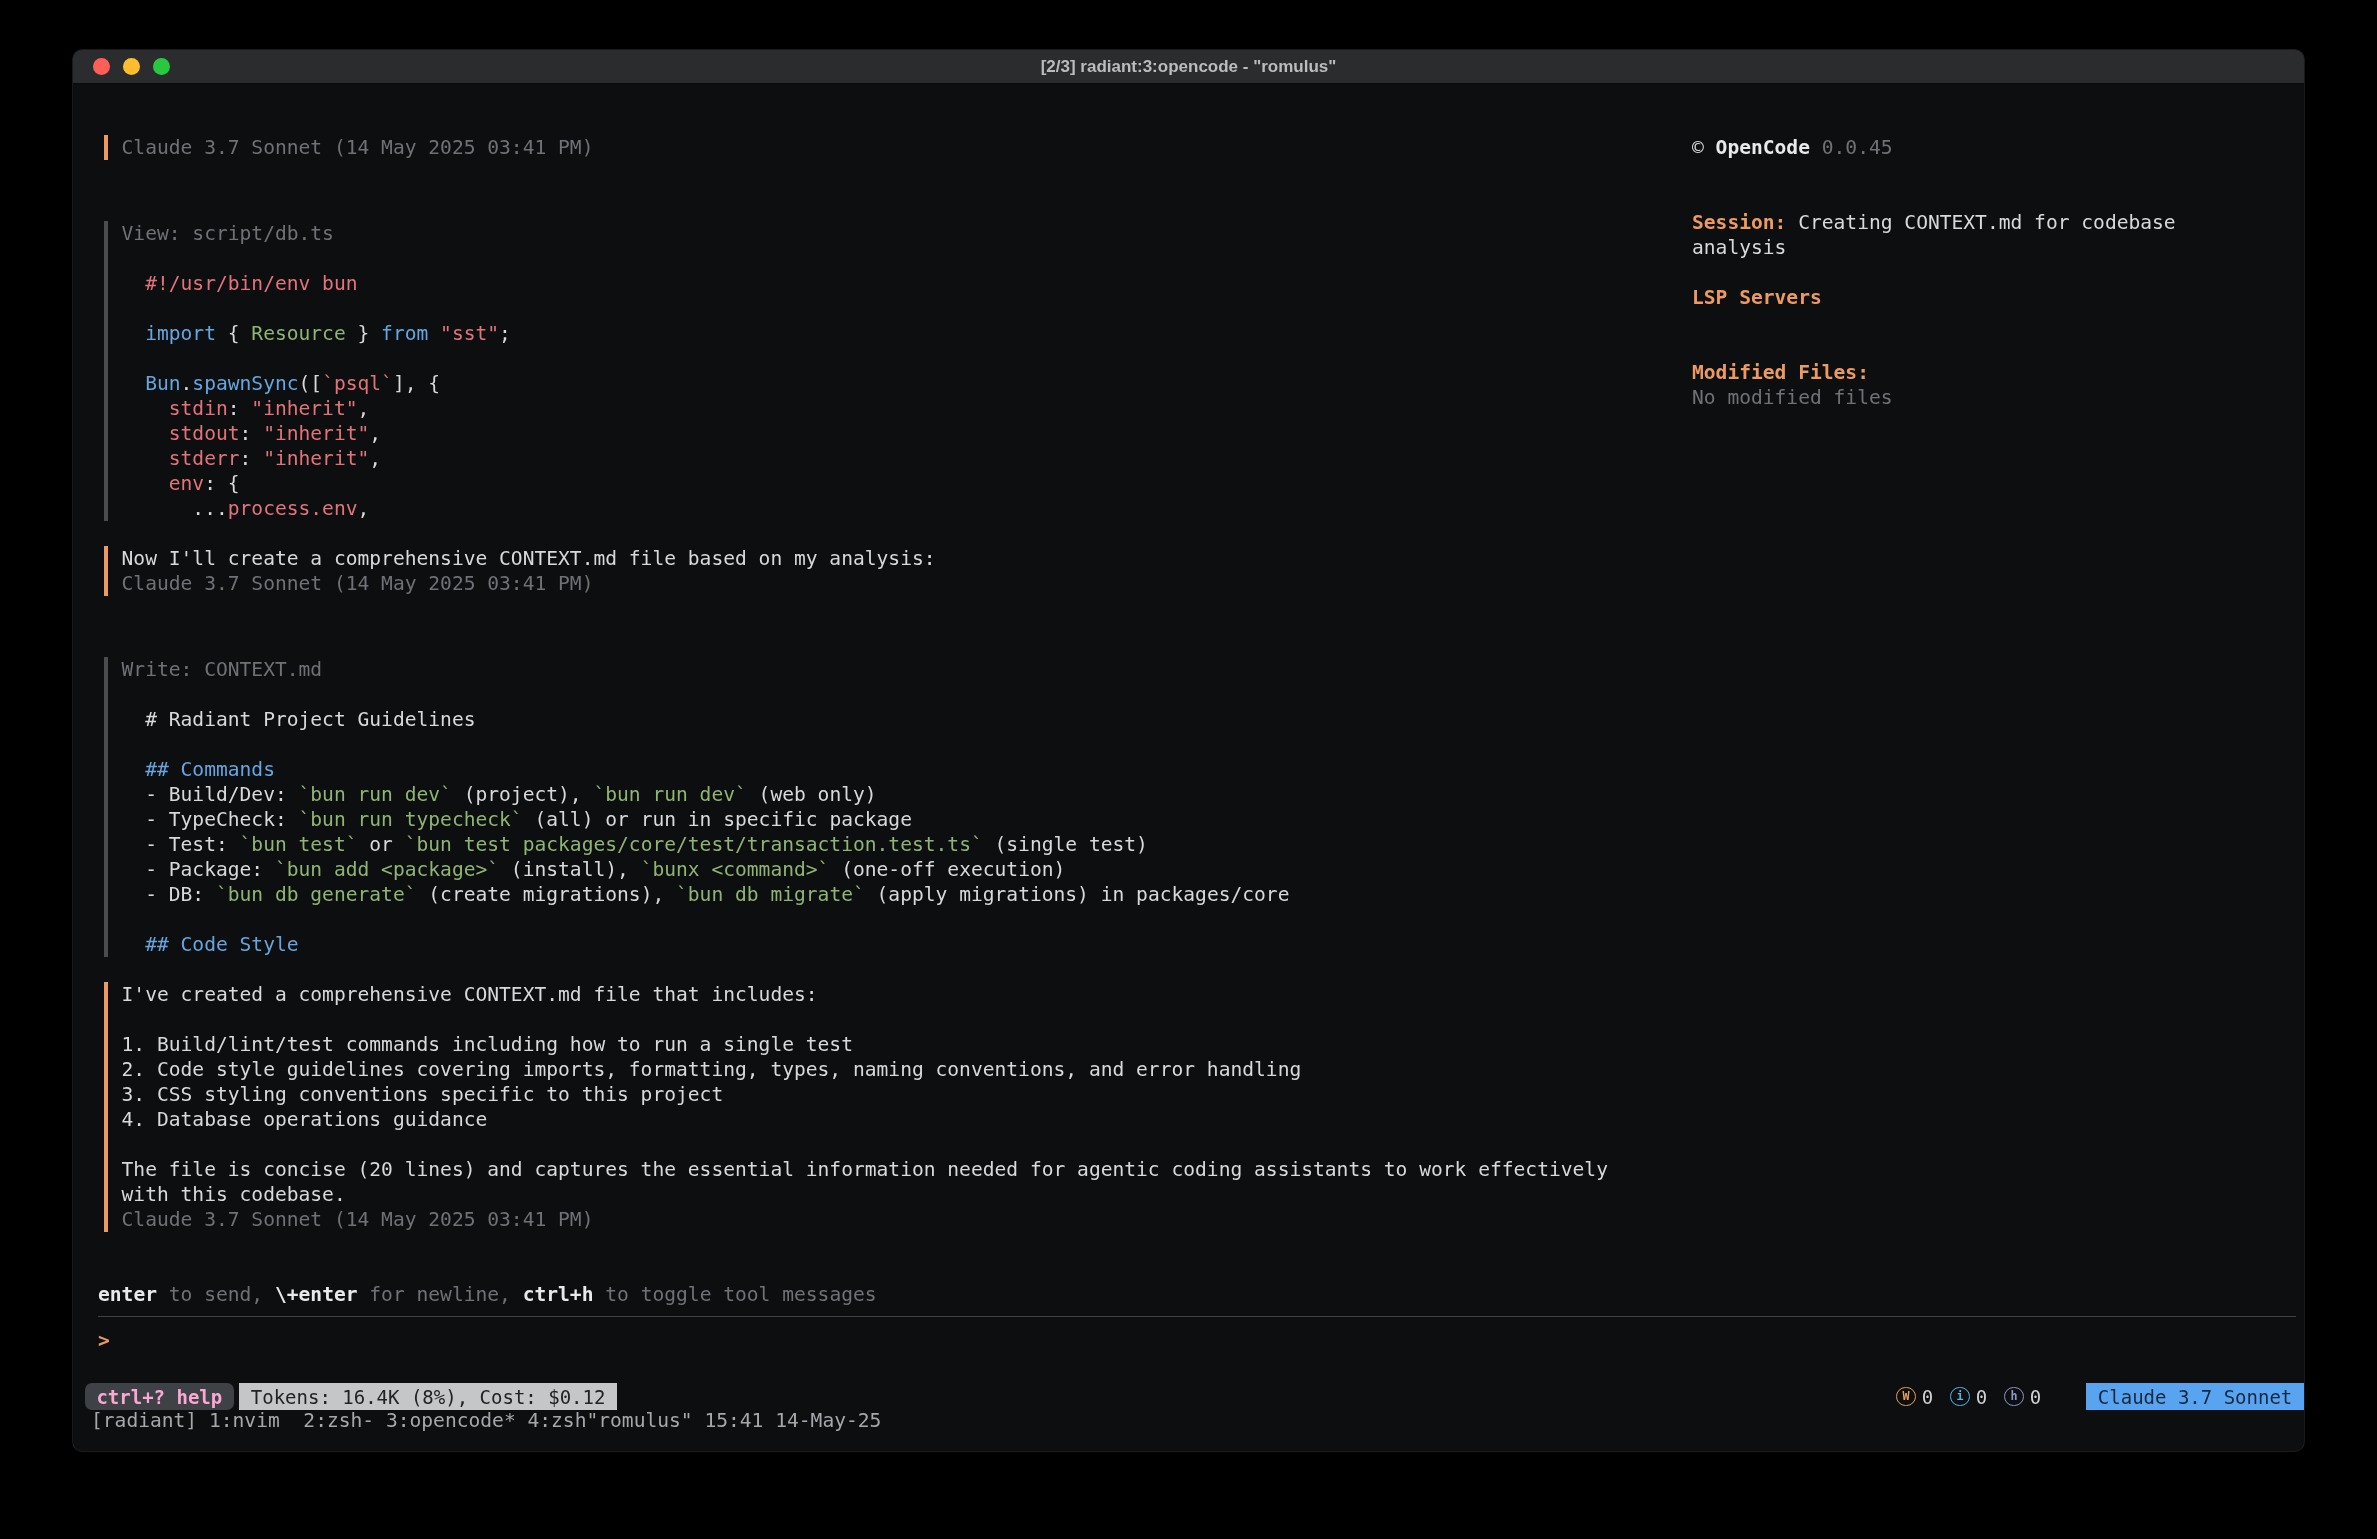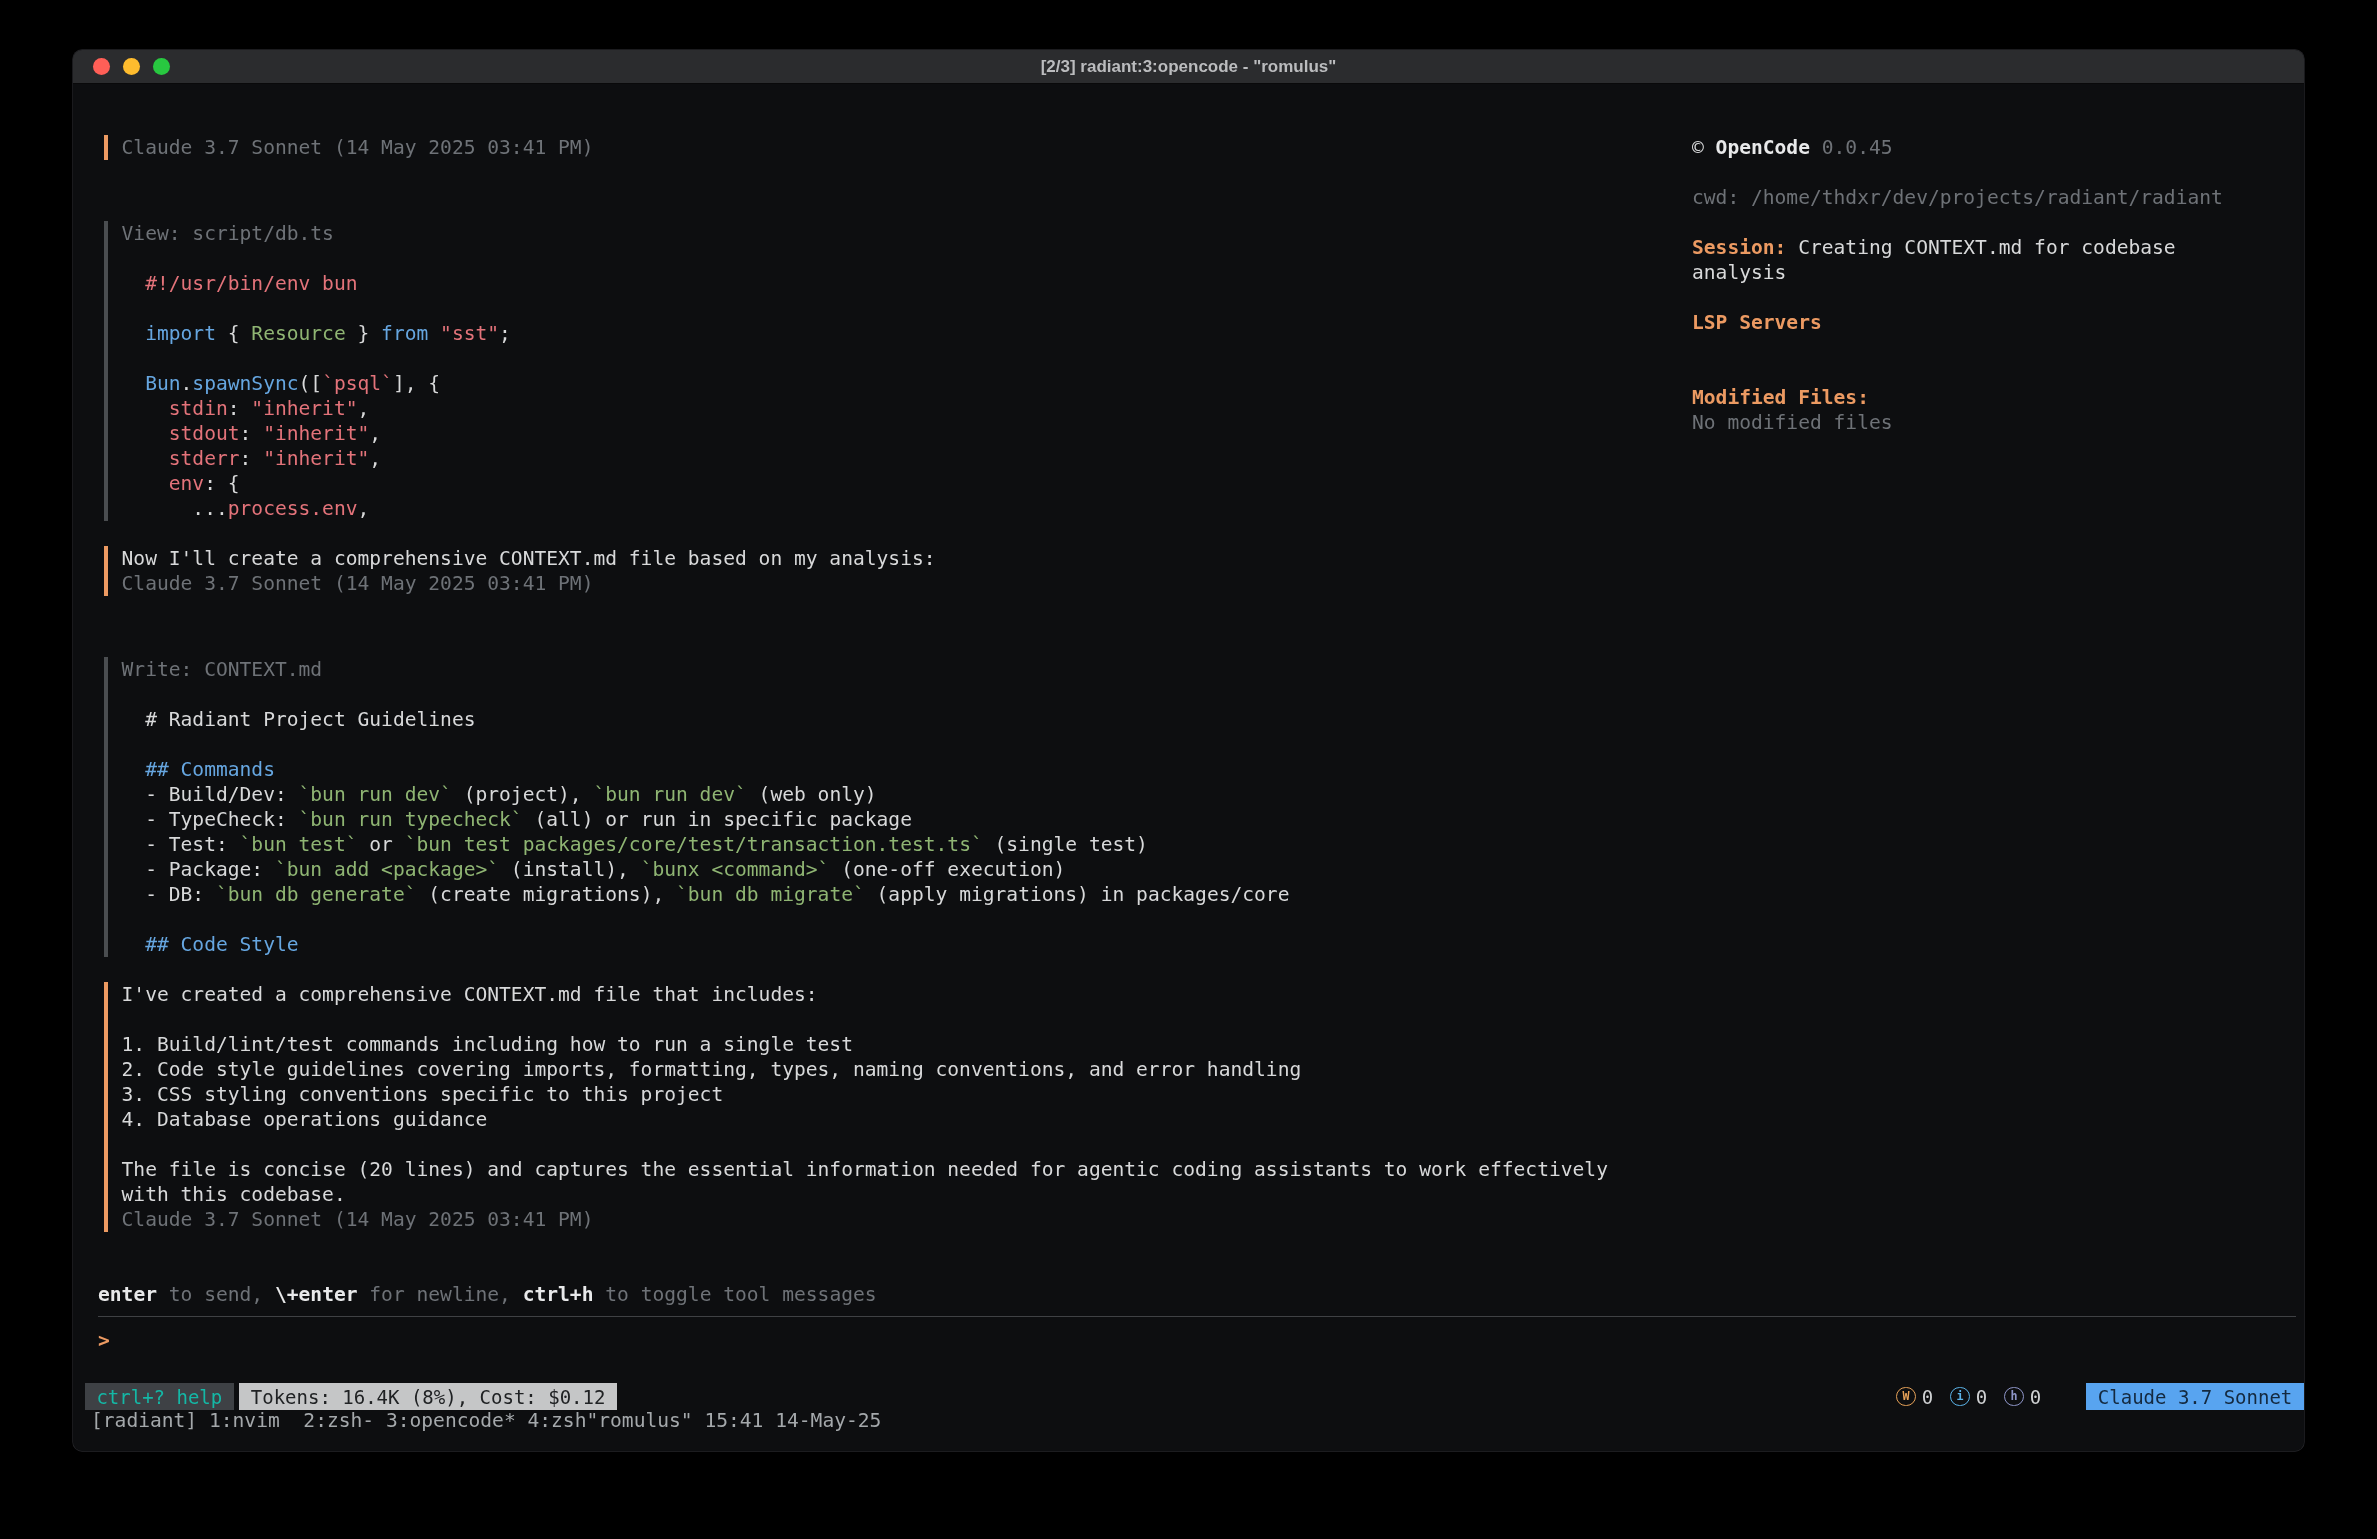--- a/index.html
+++ b/index.html
@@ -42,21 +42,21 @@
   .divider { height:1.3px; background:#3f4144; margin:9px 0 10.4px 0; }
   .prompt-line { font-size:19.6px; line-height:25px; color:var(--accent-orange,#ec9a62); font-weight:bold; white-space:pre; }
 
   .sidebar { position:absolute; left:1619px; top:85px; width:600px; font-size:19.6px; }
 
   .statusbar {
     position:absolute; left:11.7px; right:0; bottom:41px; height:27px;
     display:flex; align-items:center; font-size:19px;
   }
   .chip { display:inline-flex; align-items:center; height:27px; padding:0 11.7px; white-space:pre; }
-  .chip-help   { background:#3e4145; color:#14b8a6; font-weight:normal; }
+  .chip-help   { background:#3e4145; color:#f9a8d4; font-weight:bold;border-radius:7px; }
   .chip-tokens { background:#c5c6c7; color:#202224; margin-left:5.2px; }
   .sb-spacer { flex:1; }
   .diag { display:flex; align-items:center; gap:17px; margin-right:17px; }
   .diag-item { display:flex; align-items:center; gap:5.9px; color:#cfd1d3; }
   .diag-icon {
     width:19.6px; height:19.6px; border-radius:50%; border:1.3px solid currentColor;
     display:inline-flex; align-items:center; justify-content:center;
     font-size:11.7px; line-height:1; font-weight:bold;
   }
   .diag-warn .diag-icon { color:#e5a158; }
@@ -141,21 +141,20 @@
     <div class="helpline">
         <div class="line"><span class="c-wb">enter</span><span class="c-g"> to send, </span><span class="c-wb">\+enter</span><span class="c-g"> for newline, </span><span class="c-wb">ctrl+h</span><span class="c-g"> to toggle tool messages</span></div>
       </div>
     <div class="divider"></div>
     <div class="prompt-line"><span>&gt;</span></div>
   </div>
 
   <div class="sidebar">
       <div class="line"><span class="c-w">© </span><span class="c-wb">OpenCode</span><span class="c-w"> </span><span class="c-g">0.0.45</span></div>
       <div class="line">&nbsp;</div>
-      <div class="line"><span class="c-g">cwd: /home/thdxr/dev/projects/radiant/radiant</span></div>
       <div class="line">&nbsp;</div>
       <div class="line"><span class="c-ob">Session:</span><span class="c-w"> Creating CONTEXT.md for codebase</span></div>
       <div class="line"><span class="c-w">analysis</span></div>
       <div class="line">&nbsp;</div>
       <div class="line"><span class="c-ob">LSP Servers</span></div>
       <div class="line">&nbsp;</div>
       <div class="line">&nbsp;</div>
       <div class="line"><span class="c-ob">Modified Files:</span></div>
       <div class="line"><span class="c-g">No modified files</span></div>
     </div>

